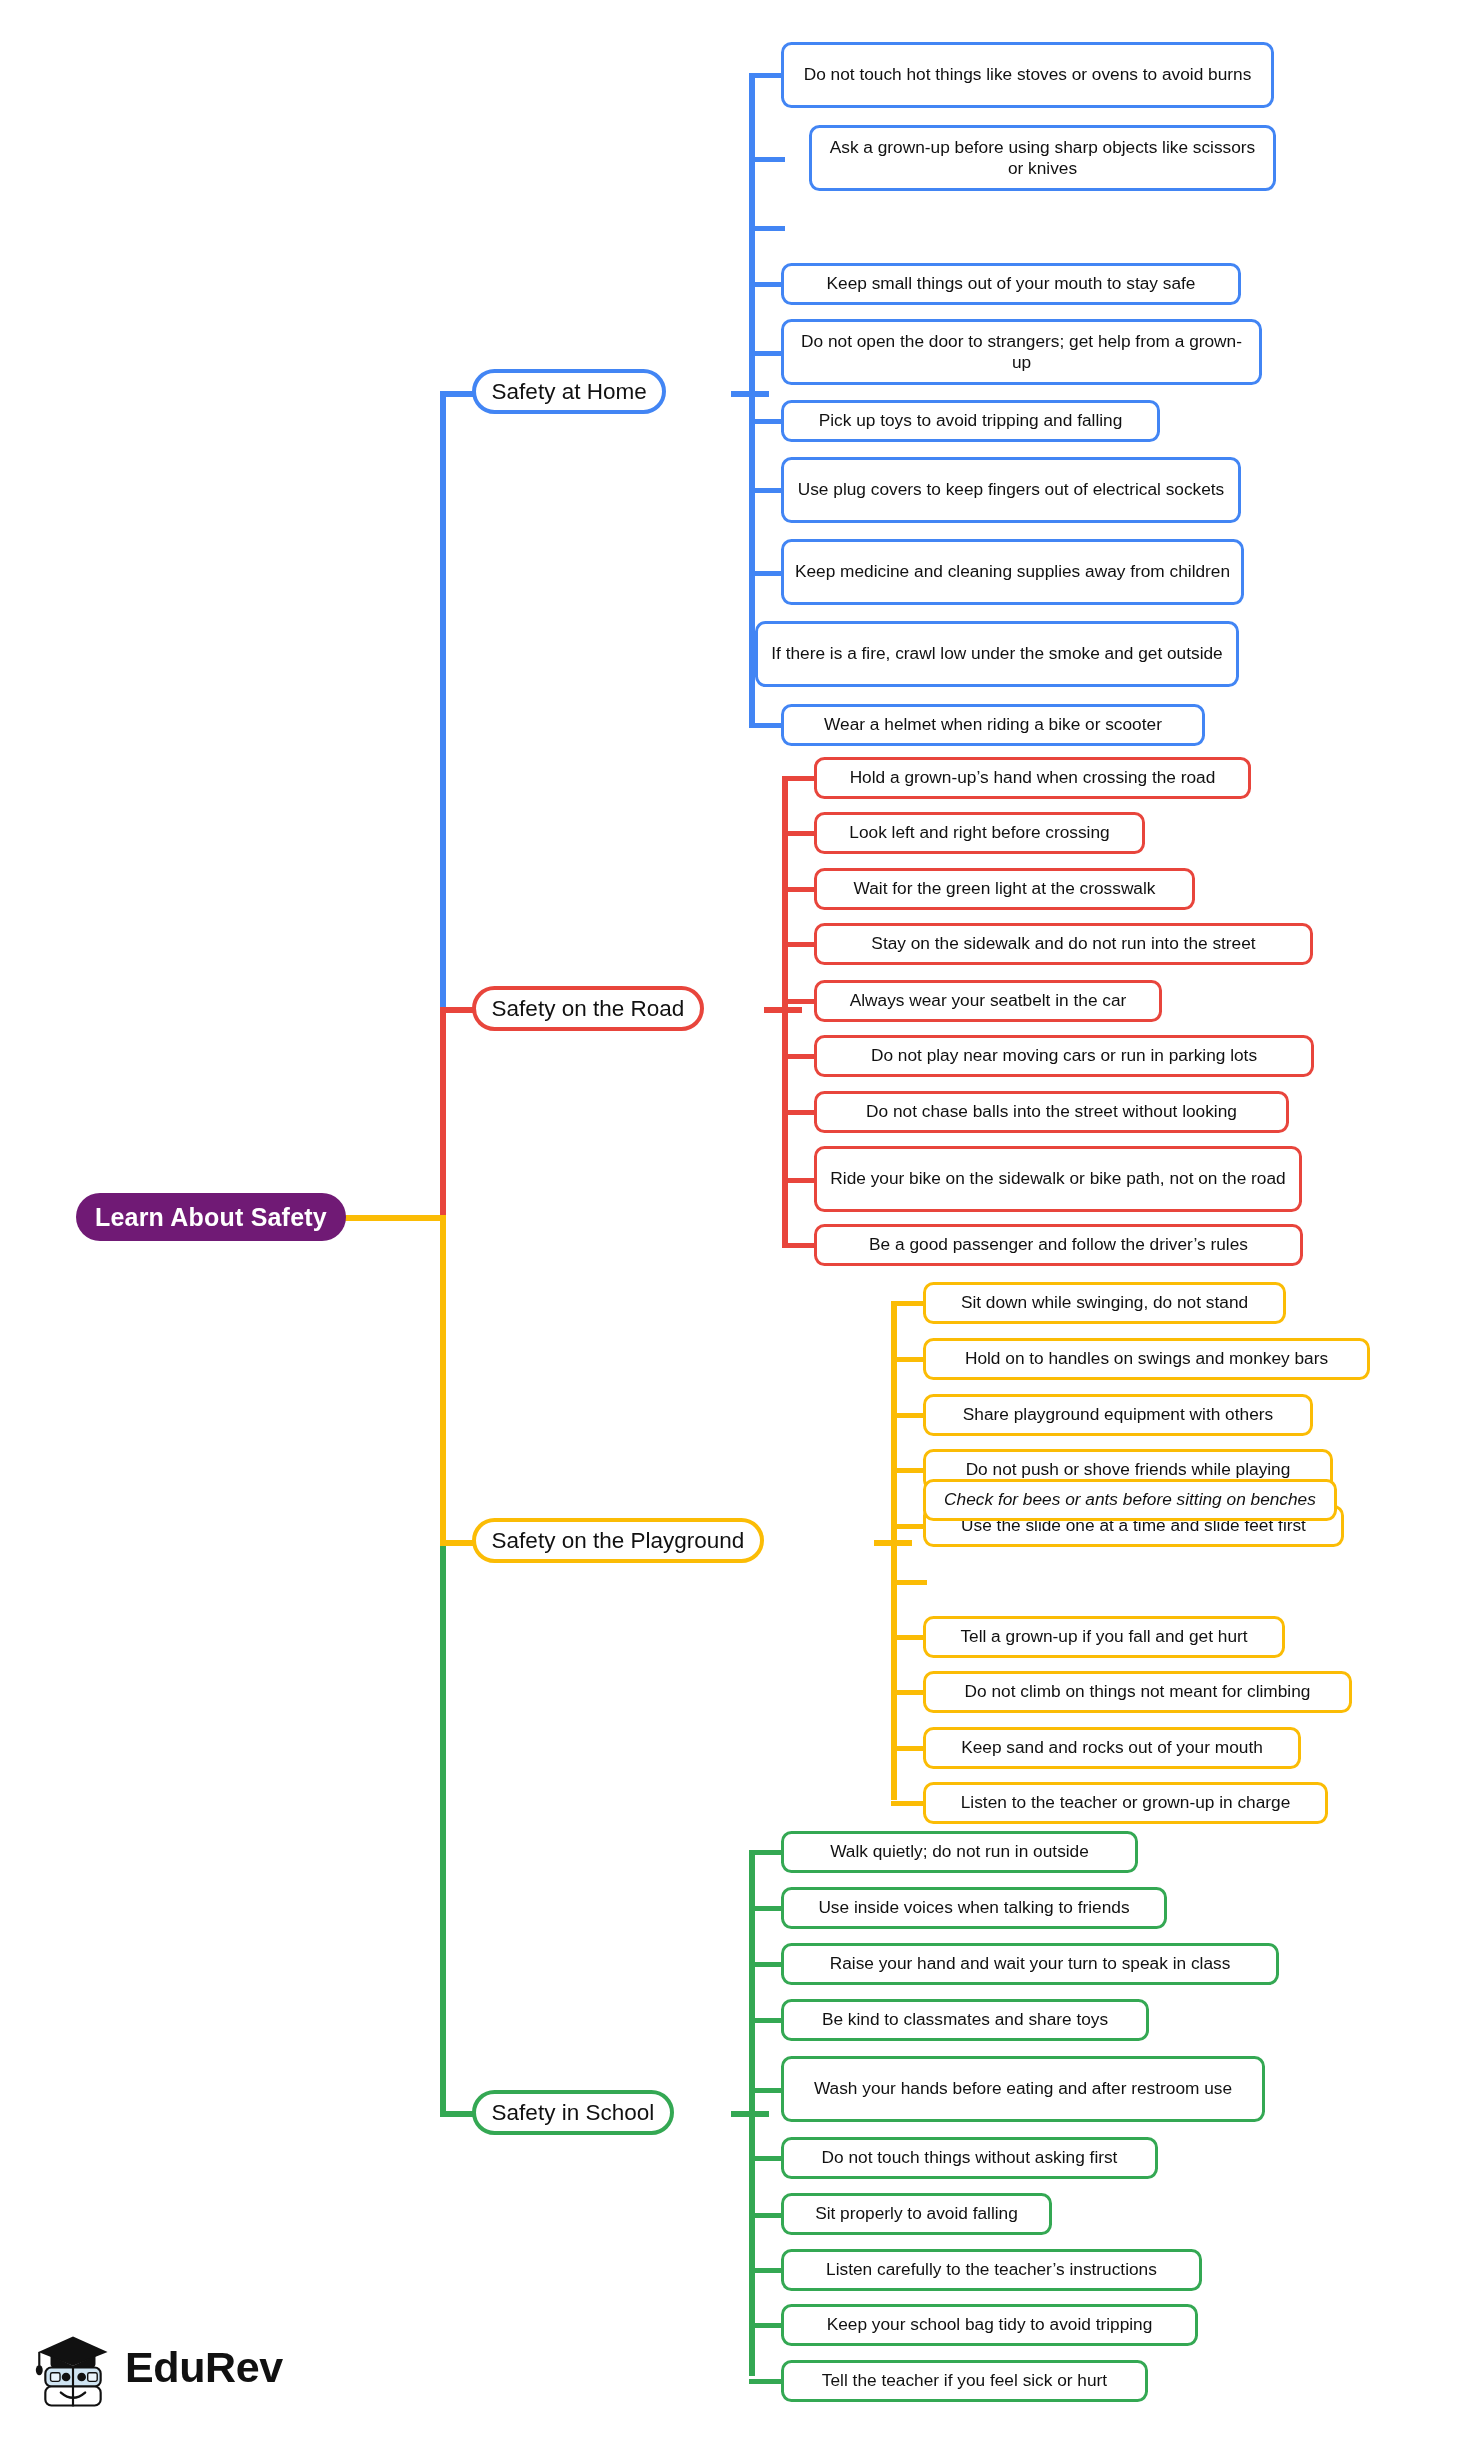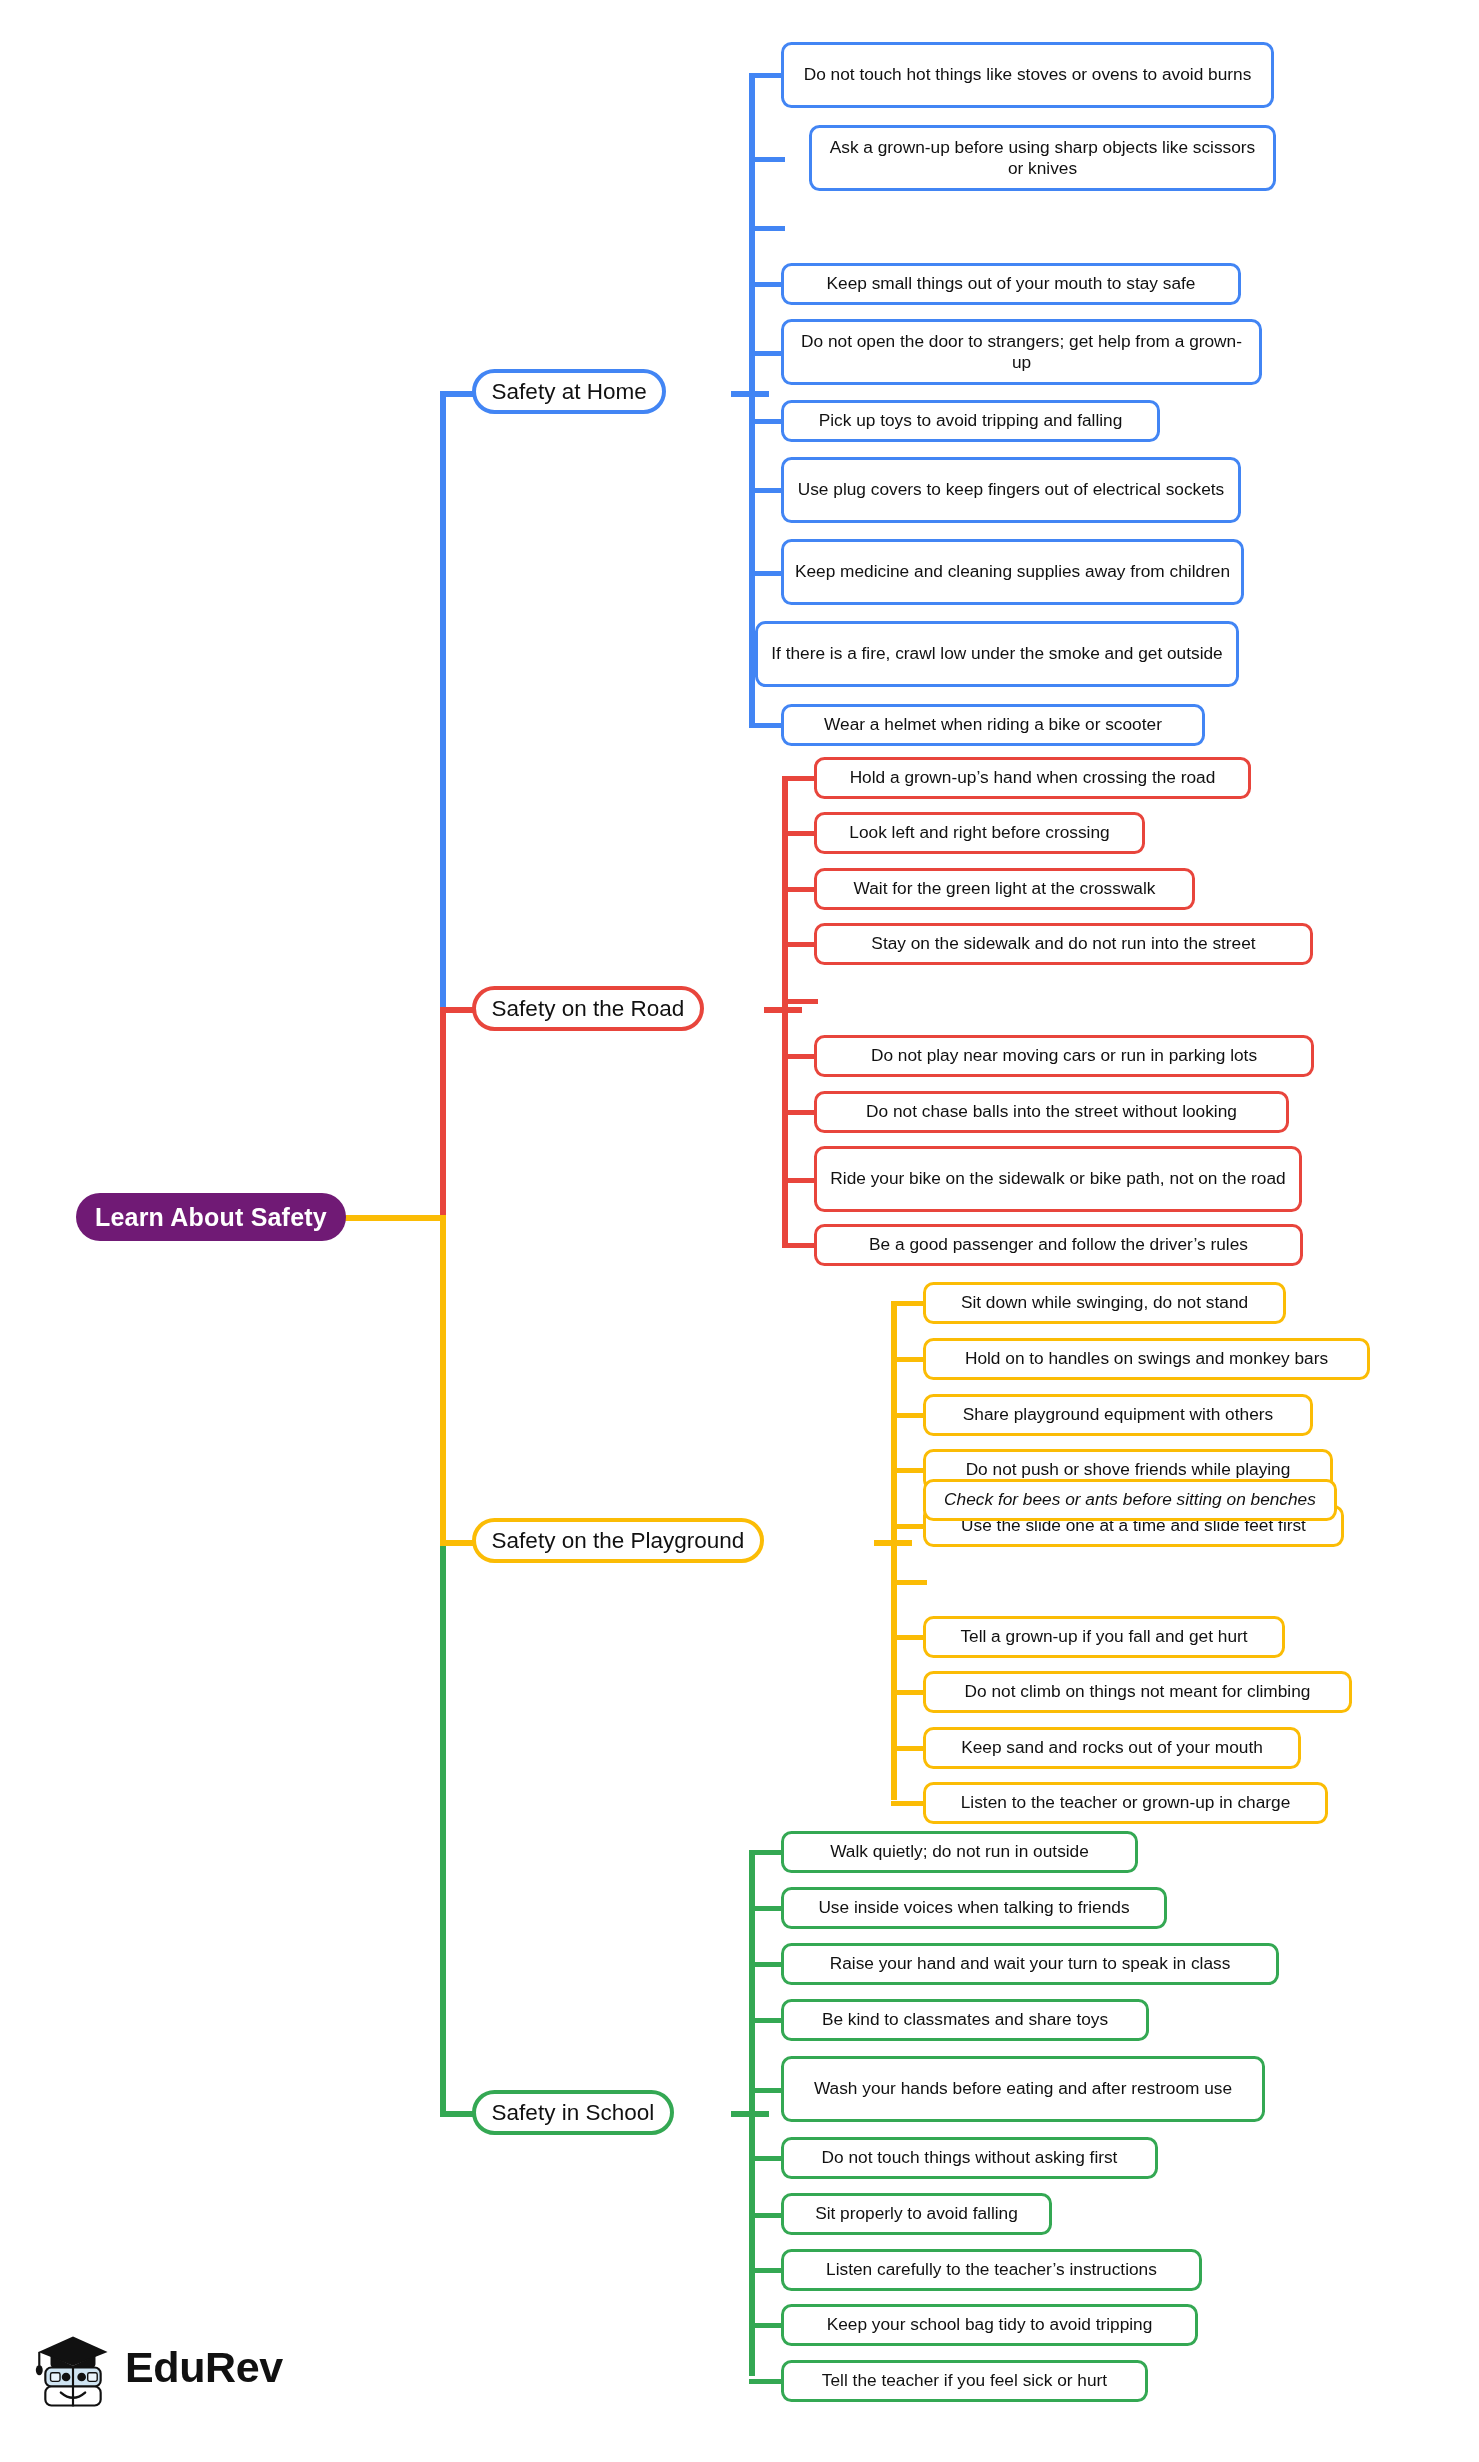--- a/index.html
+++ b/index.html
@@ -195,20 +195,23 @@
   <div class="leaf-node" style="left:814px; top:868px; width:381px; height:42px; border-color:#e8453c;">
     <span>Wait for the green light at the crosswalk</span>
   </div>
 
   <div class="hline-thin" style="left:782px; top:942px; width:36px; background:#e8453c;"></div>
   <div class="leaf-node" style="left:814px; top:923px; width:499px; height:42px; border-color:#e8453c;">
     <span>Stay on the sidewalk and do not run into the street</span>
   </div>
 
   <div class="hline-thin" style="left:782px; top:999px; width:36px; background:#e8453c;"></div>
+  <div class="leaf-node" style="left:814px; top:980px; width:348px; height:42px; border-color:#e8453c;">
+    <span>Always wear your seatbelt in the car</span>
+  </div>
 
   <div class="hline-thin" style="left:782px; top:1054px; width:36px; background:#e8453c;"></div>
   <div class="leaf-node" style="left:814px; top:1035px; width:500px; height:42px; border-color:#e8453c;">
     <span>Do not play near moving cars or run in parking lots</span>
   </div>
 
   <div class="hline-thin" style="left:782px; top:1110px; width:36px; background:#e8453c;"></div>
   <div class="leaf-node" style="left:814px; top:1091px; width:475px; height:42px; border-color:#e8453c;">
     <span>Do not chase balls into the street without looking</span>
   </div>

